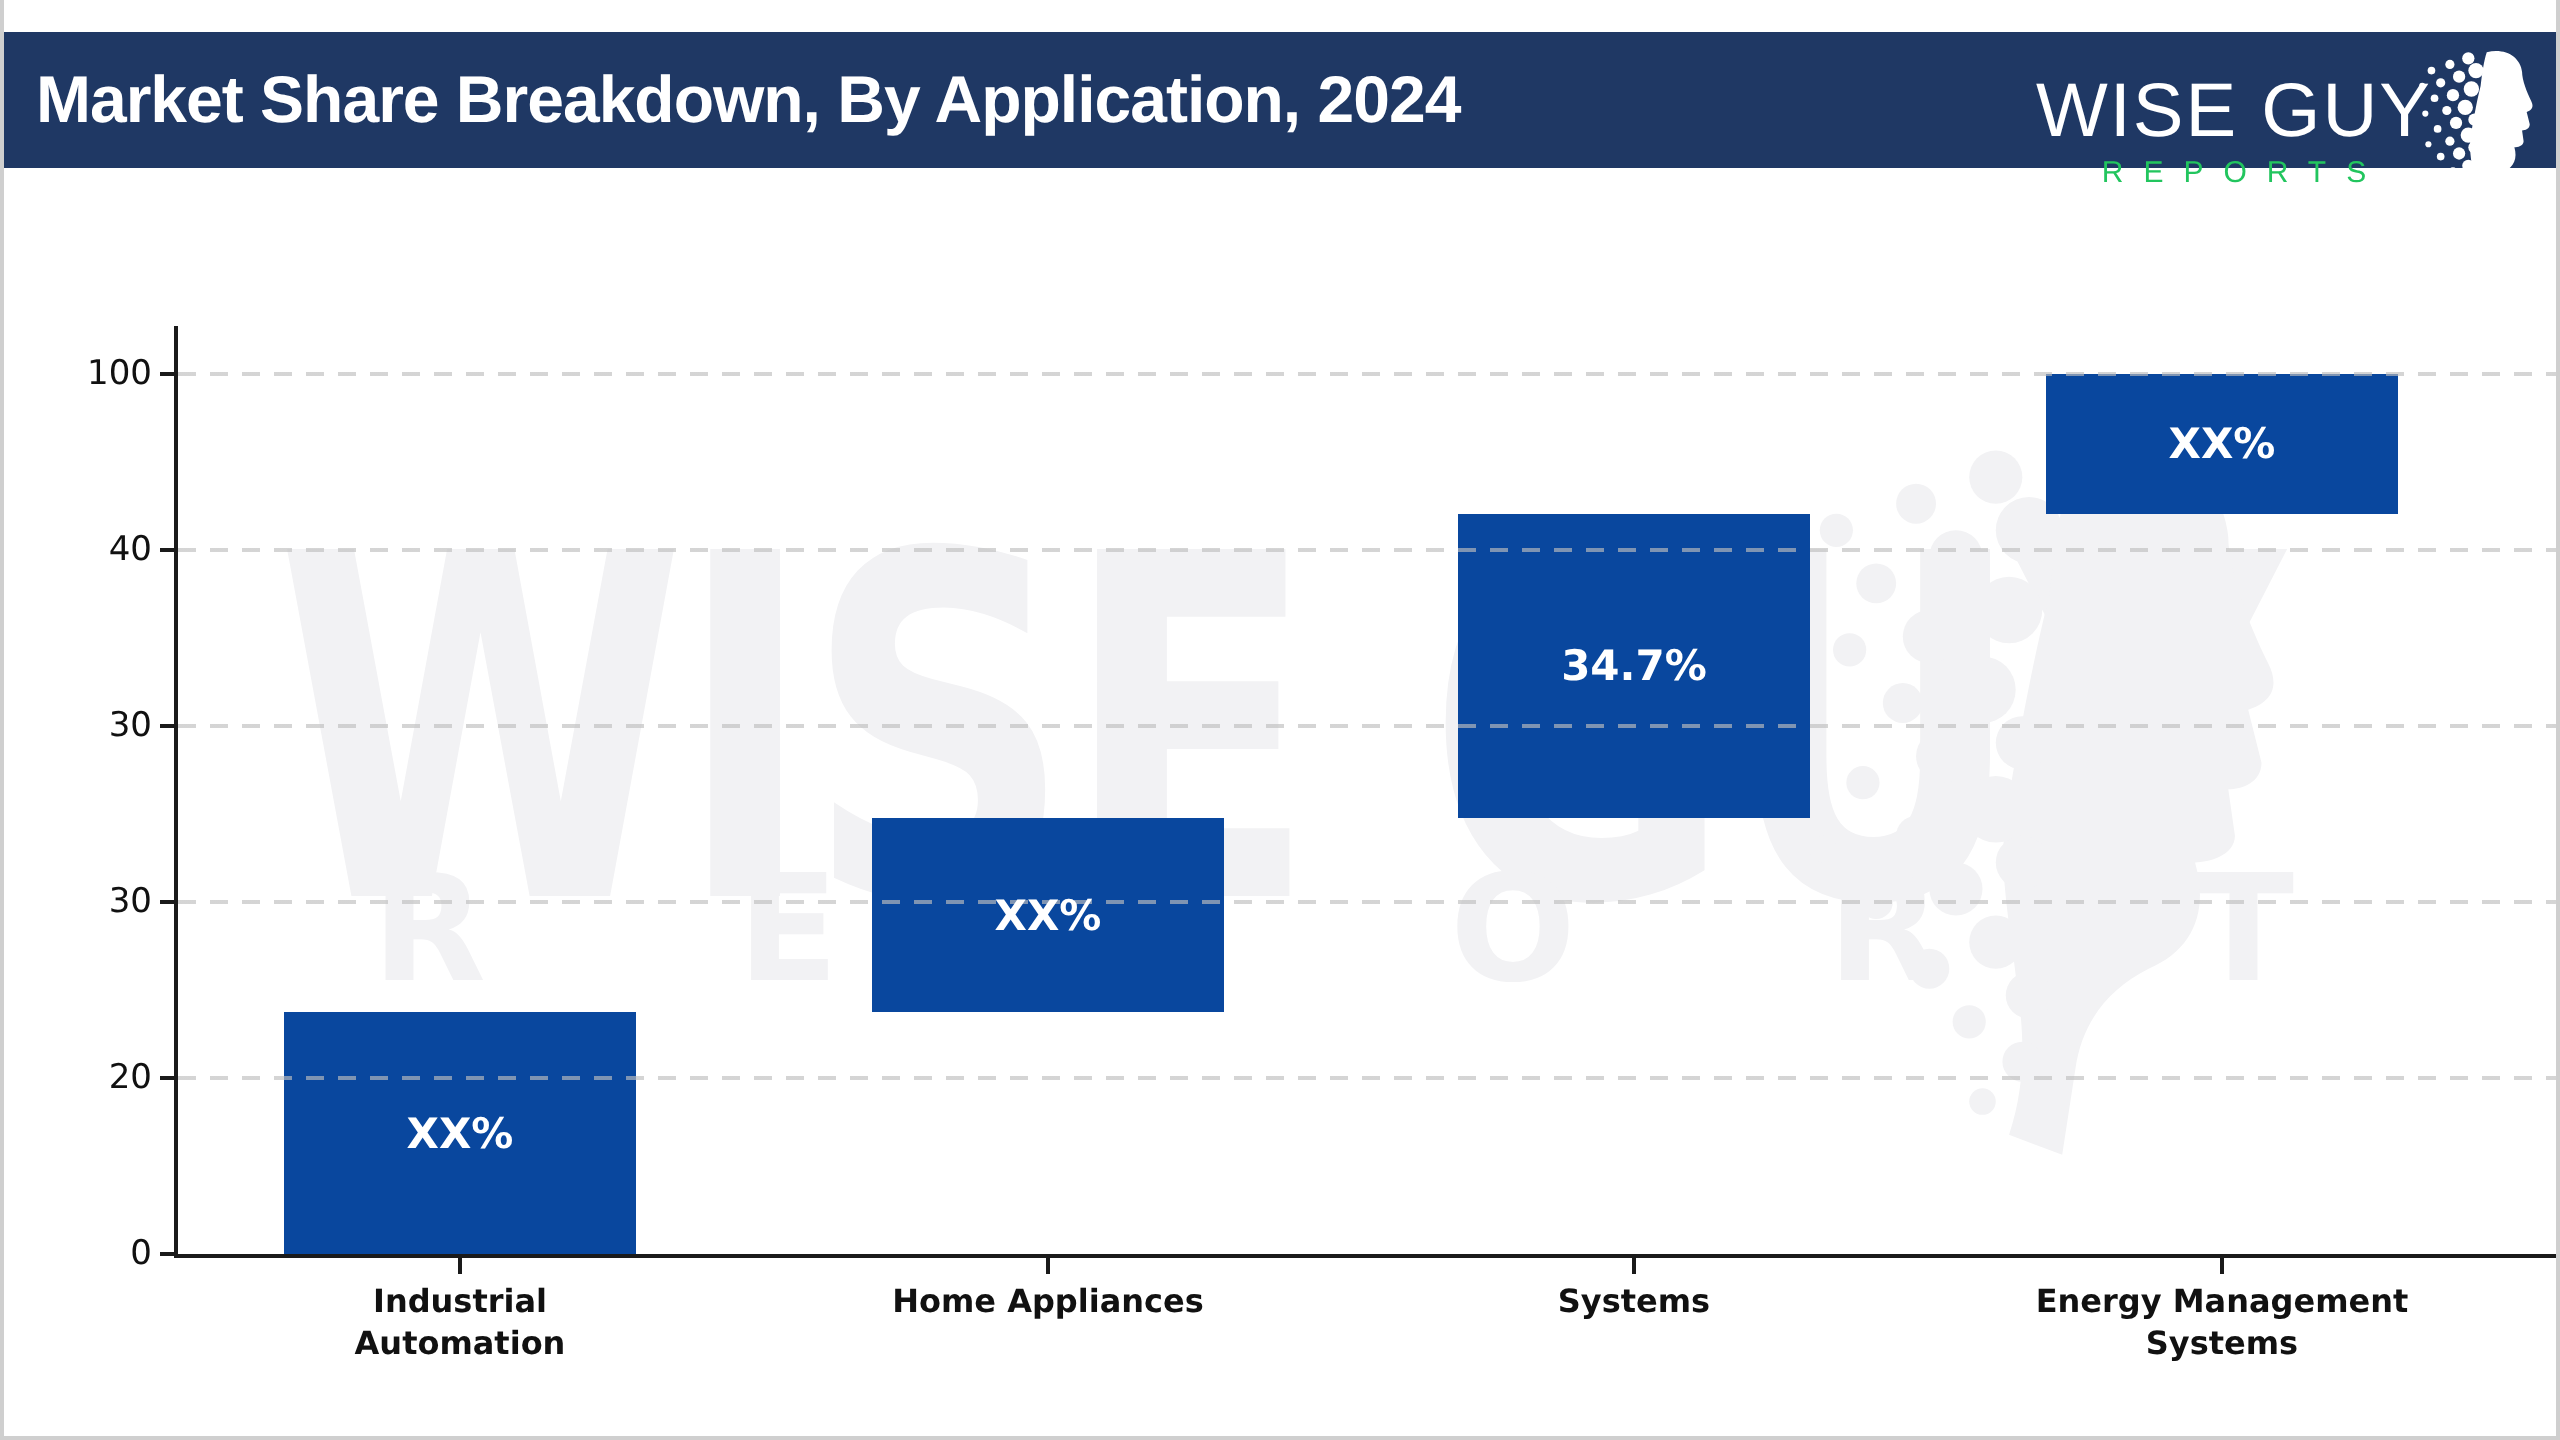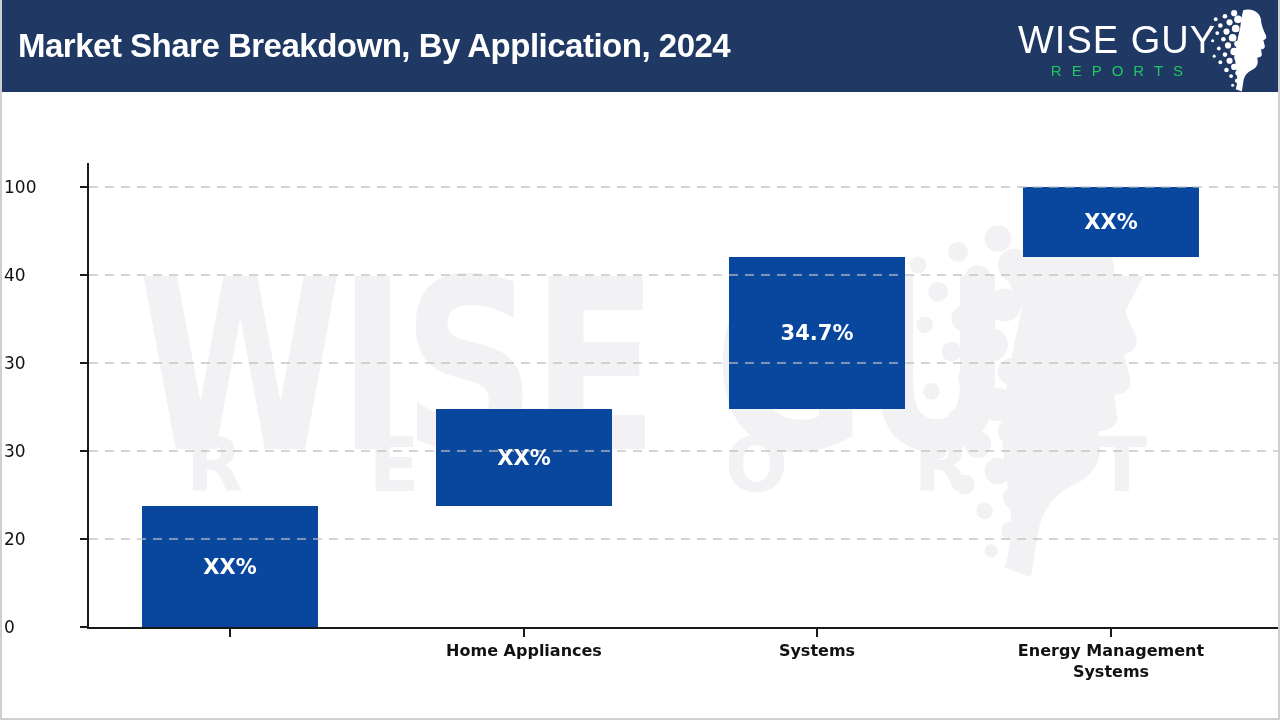--- a/index.html
+++ b/index.html
@@ -1,20 +1,20 @@
 <!DOCTYPE html>
 <html style="--header-bg: #1f3864; --bar: #09479e; --wm: #f2f2f4;"><head>
 <meta charset="utf-8">
 <style>
   * { margin:0; padding:0; box-sizing:border-box; }
   html,body { width:1280px; height:720px; background:#fff; font-family:"DejaVu Sans", sans-serif; }
   .page { position:relative; width:1280px; height:720px; background:#ffffff; overflow:hidden; }
 
   
-  .header { position:absolute; left:0; top:0; width:1280px; height:92px;
+  .header { position:absolute; left:0; top:16px; width:1280px; height:68px;
             background:var(--header-bg,#1f3864); z-index:30; display:flex; align-items:center; }
   .title { position:absolute; left:18px; top:50%; transform:translateY(-50%);
            color:#fff; font-family:"Liberation Sans", sans-serif;
            font-size:33px; font-weight:bold; letter-spacing:-0.5px; white-space:nowrap; }
   .logo { position:absolute; right:6px; top:6px; height:88px; display:flex; align-items:center; }
   .logo-text { display:flex; flex-direction:column; align-items:center; margin-right:-14px; z-index:2; }
   .logo-line1 { color:#fff; font-family:"Liberation Sans", sans-serif; font-size:38px;
                 font-weight:400; letter-spacing:1px; line-height:1; white-space:nowrap; }
   .logo-line2 { color:#22c55e; font-family:"Liberation Sans", sans-serif; font-size:15px;
                 font-weight:400; letter-spacing:10px; margin-top:3px; margin-right:-10px; white-space:nowrap; }
@@ -30,21 +30,21 @@
   .wm-head { position:absolute; left:862px; top:212px; width:305px; height:372px; }
 
   
   .plot { position:absolute; inset:0; z-index:5; }
   .gridline { position:absolute; height:2px; left:89px; width:1189px;
               background:repeating-linear-gradient(90deg, rgba(190,190,190,.65) 0 9px, transparent 9px 16px);
               z-index:15; }
   .bar { position:absolute; background:var(--bar,#09479e); z-index:10; }
   .bar-label { position:absolute; z-index:20; color:#fff; font-weight:bold; font-size:21px;
                text-align:center; transform:translate(-50%,-50%); white-space:nowrap; }
-  .ytick-label { position:absolute; width:72px; text-align:left; font-size:17px; color:#111;
+  .ytick-label { position:absolute; width:72px; text-align:right; font-size:17px; color:#111;
                  z-index:16; line-height:22px; }
   .ytick-mark { position:absolute; width:8px; height:2px; background:#1a1a1a; z-index:17; }
   .xtick-mark { position:absolute; width:2px; height:8px; background:#1a1a1a; z-index:17; }
   .cat-label { position:absolute; width:240px; text-align:center; font-size:16px; font-weight:bold;
                color:#111; line-height:21px; z-index:16; transform:translateX(-50%); }
   .axis-y { position:absolute; left:87px; top:163px; width:2px; height:466px; background:#1a1a1a; z-index:18; }
   .axis-x { position:absolute; left:87px; top:627px; width:1191px; height:2px; background:#1a1a1a; z-index:18; }
 
   
   .frame { position:absolute; inset:0; border-left:2px solid #cfcfcf; border-right:2px solid #cfcfcf;
@@ -79,20 +79,24 @@
       <div class="ytick-mark" style="left: 80px; top: 362px;"></div>
       <div class="gridline" style="top: 274px;"></div>
       <div class="ytick-label" style="left: 4px; top: 264px;">40</div>
       <div class="ytick-mark" style="left: 80px; top: 274px;"></div>
       <div class="gridline" style="top: 186px;"></div>
       <div class="ytick-label" style="left: 4px; top: 176px;">100</div>
       <div class="ytick-mark" style="left: 80px; top: 186px;"></div>
       <div class="bar" style="left: 142px; top: 506px; width: 176px; height: 121px;"></div>
       <div class="bar-label" style="left: 230px; top: 566.5px;">XX%</div>
       <div class="xtick-mark" style="left: 229px; top: 629px;"></div>
+      <div class="cat-label" style="left: 230px; top: 640px;">
+        <div>Industrial</div>
+        <div>Automation</div>
+      </div>
       <div class="bar" style="left: 436px; top: 409.2px; width: 176px; height: 96.8px;"></div>
       <div class="bar-label" style="left: 524px; top: 457.6px;">XX%</div>
       <div class="xtick-mark" style="left: 523px; top: 629px;"></div>
       <div class="cat-label" style="left: 524px; top: 640px;">
         <div>Home Appliances</div>
       </div>
       <div class="bar" style="left: 729px; top: 256.52px; width: 176px; height: 152.68px;"></div>
       <div class="bar-label" style="left: 817px; top: 332.86px;">34.7%</div>
       <div class="xtick-mark" style="left: 816px; top: 629px;"></div>
       <div class="cat-label" style="left: 817px; top: 640px;">

